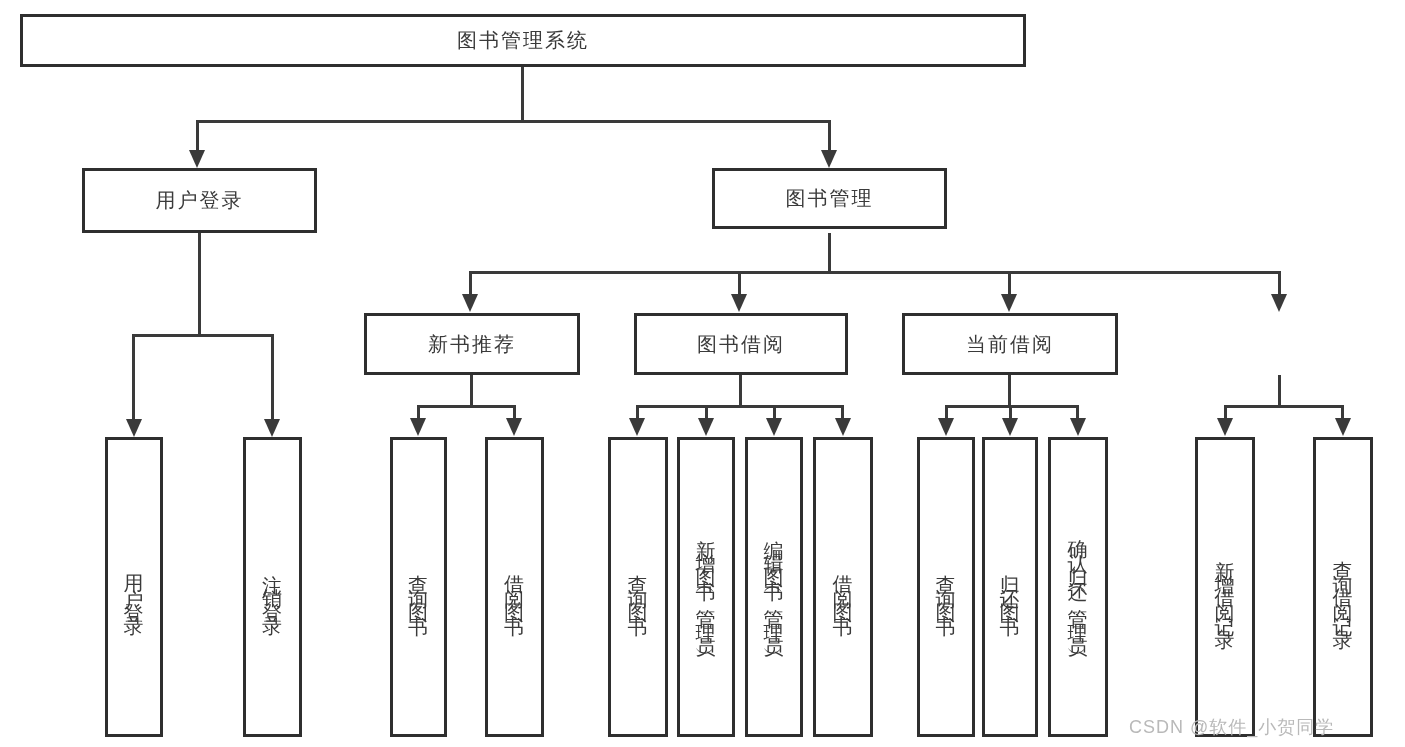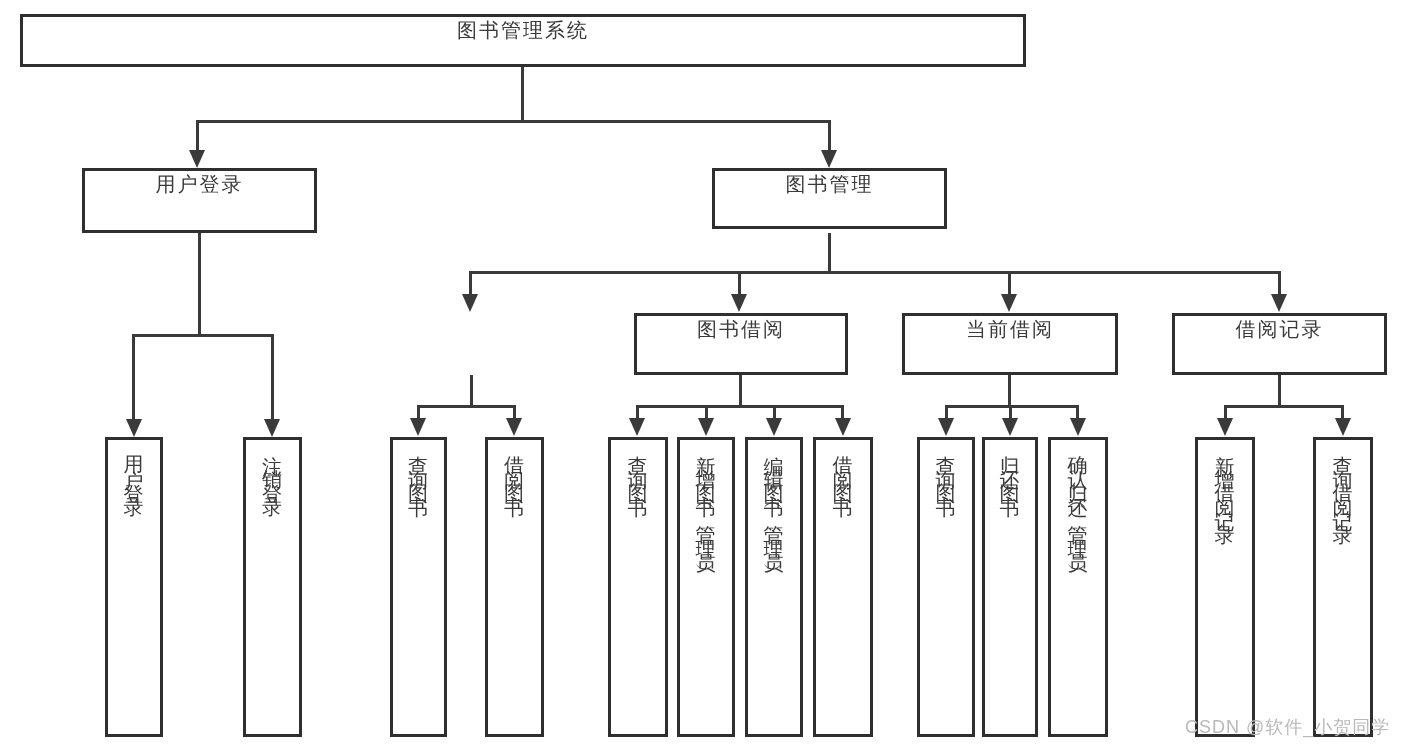--- a/index.html
+++ b/index.html
@@ -2,63 +2,63 @@
 <html><head>
 <meta charset="utf-8">
 <style>
   html,body{margin:0;padding:0;background:#ffffff;}
   #canvas{
     position:relative;width:1405px;height:747px;background:#ffffff;overflow:hidden;
     font-family:"Liberation Sans","DejaVu Sans",sans-serif;
   }
   .box{
     position:absolute;box-sizing:border-box;border:3px solid #2f2f2f;background:#ffffff;
-    display:flex;justify-content:center;color:#3a3a3a;
+    display:flex;align-items:center;justify-content:center;color:#3a3a3a;
   }
   .box .lbl{font-size:20px;letter-spacing:2px;white-space:nowrap;}
   .box.vert .lbl{
     writing-mode:vertical-rl;text-orientation:mixed;
     font-size:20px;letter-spacing:14px;line-height:1;white-space:normal;
   }
   .vline{position:absolute;width:3px;background:#3a3a3a;}
   .hline{position:absolute;height:3px;background:#3a3a3a;}
   .arrow{
     position:absolute;width:0;height:0;
     border-left:8px solid transparent;border-right:8px solid transparent;
     border-top:18px solid #3a3a3a;
   }
   .watermark{
-    position:absolute;left:1185px;top:715px;font-size:18px;color:#b9b9b9;
+    position:absolute;left:1129px;top:715px;font-size:18px;color:#b9b9b9;
     letter-spacing:1px;white-space:nowrap;
   }
 </style>
 </head>
 <body>
 
 <div id="canvas">
 
   <div class="box" style="left:20px;top:14px;width:1006px;height:53px">
     <span class="lbl">图书管理系统</span>
   </div>
 
   <div class="box" style="left:82px;top:168px;width:235px;height:65px">
     <span class="lbl">用户登录</span>
   </div>
   <div class="box" style="left:712px;top:168px;width:235px;height:61px">
     <span class="lbl">图书管理</span>
   </div>
 
+  <div class="box" style="left:364px;top:313px;width:216px;height:62px">
+    <span class="lbl">新书推荐</span>
+  </div>
   <div class="box" style="left:902px;top:313px;width:216px;height:62px">
     <span class="lbl">当前借阅</span>
   </div>
   <div class="box" style="left:634px;top:313px;width:214px;height:62px">
     <span class="lbl">图书借阅</span>
-  </div>
-  <div class="box" style="left:1172px;top:313px;width:215px;height:62px">
-    <span class="lbl">借阅记录</span>
   </div>
 
   <div class="box vert" style="left:105px;top:437px;width:58px;height:300px">
     <span class="lbl">用户登录</span>
   </div>
   <div class="box vert" style="left:243px;top:437px;width:59px;height:300px">
     <span class="lbl">注销登录</span>
   </div>
   <div class="box vert" style="left:390px;top:437px;width:57px;height:300px">
     <span class="lbl">查询图书</span>

